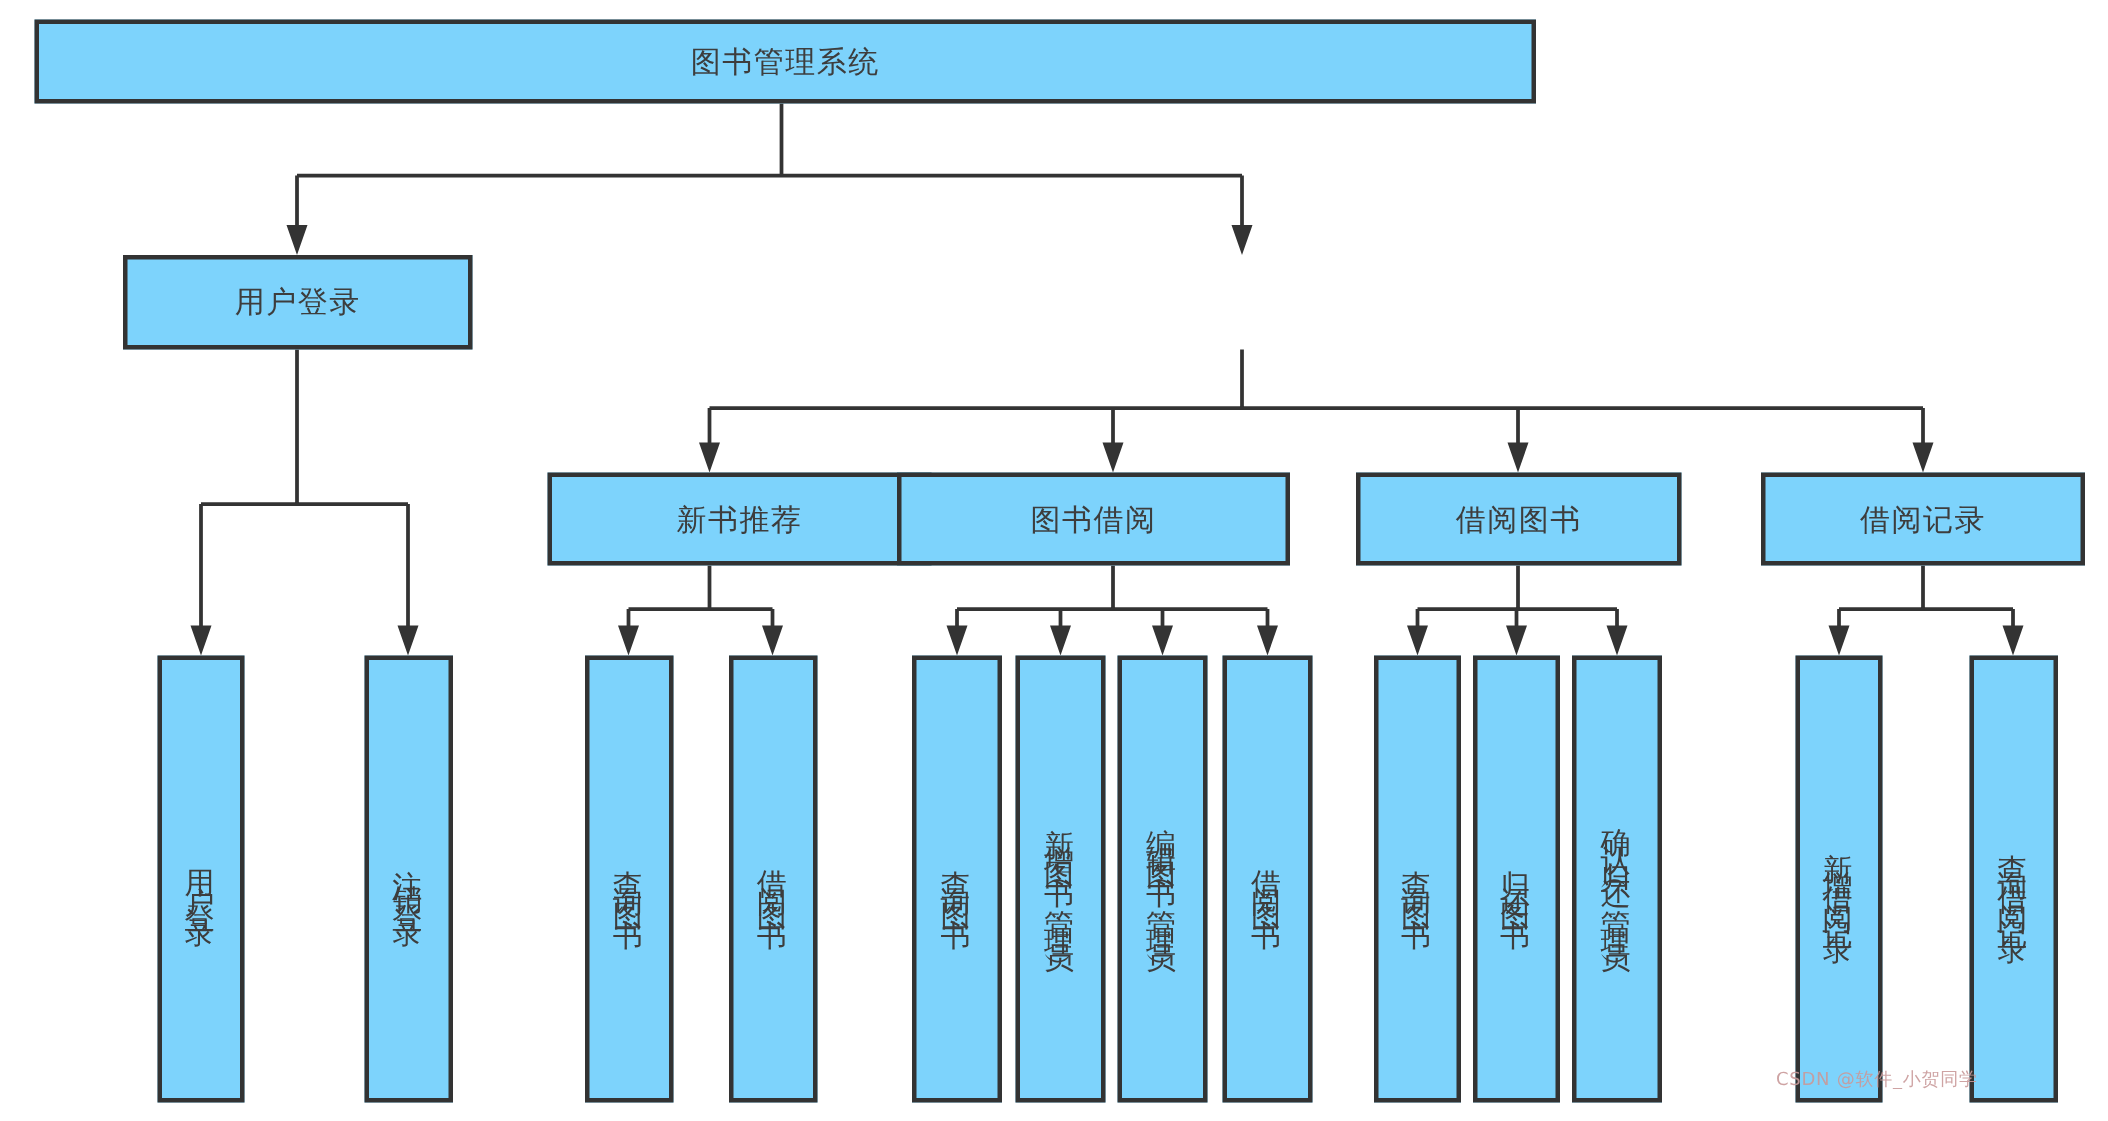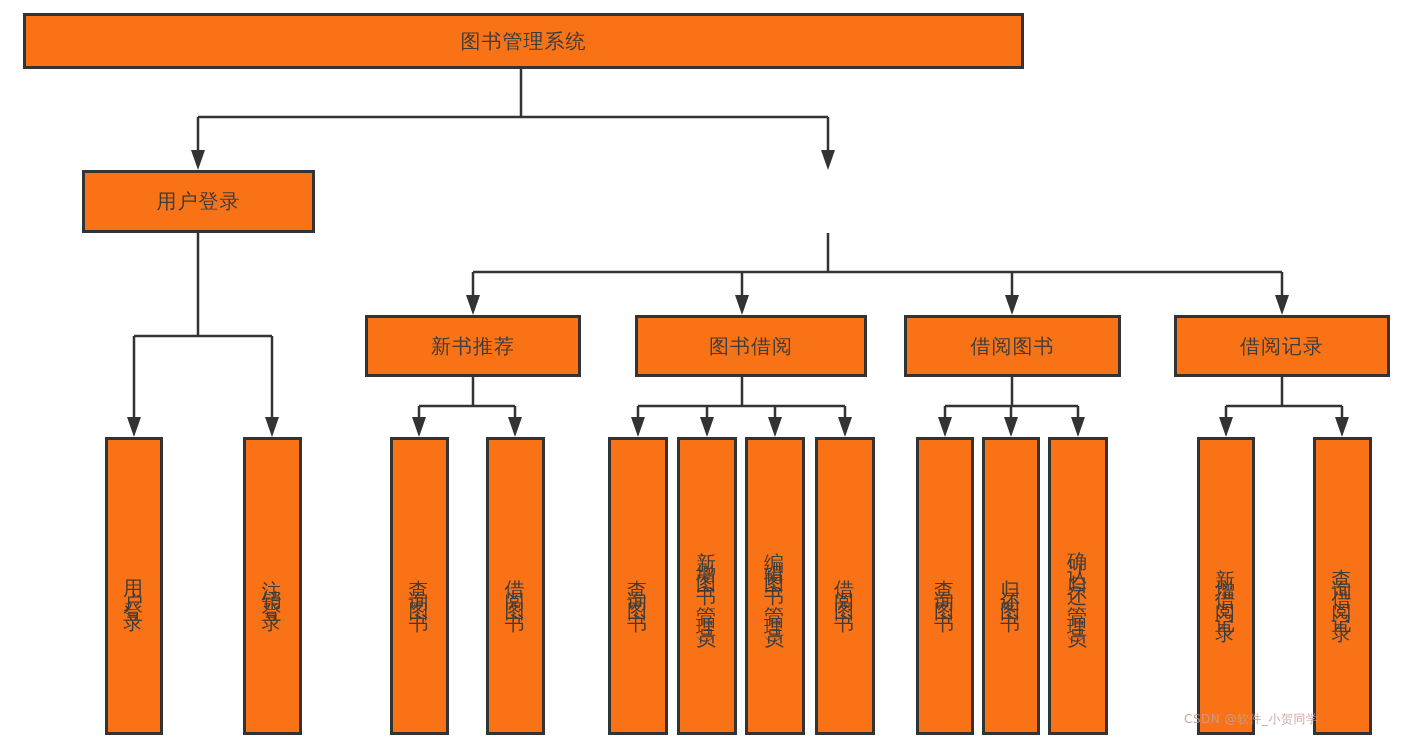--- a/index.html
+++ b/index.html
@@ -18,21 +18,21 @@
   #connectors {
     position: absolute;
     left: 0; top: 0;
     width: 1405px;
     height: 747px;
   }
   .node {
     position: absolute;
     box-sizing: border-box;
     border: 3px solid #333333;
-    background: #f97316;
+    background: #7dd3fc;
     color: #3d3d3d;
   }
   .hnode {
     display: flex;
     align-items: center;
     justify-content: center;
     font-size: 20px;
     letter-spacing: 1px;
   }
   .row2 { top: 170px; height: 63px; }
@@ -86,22 +86,22 @@
              M768 417 L782 417 L775 437 Z  M838 417 L852 417 L845 437 Z
              M938 417 L952 417 L945 437 Z  M1004 417 L1018 417 L1011 437 Z
              M1071 417 L1085 417 L1078 437 Z  M1219 417 L1233 417 L1226 437 Z
              M1335 417 L1349 417 L1342 437 Z" fill="#333333" stroke="none"></path>
   </svg>
 
   <div class="node hnode" style="left:23px; top:13px; width:1001px; height:56px;">图书管理系统</div>
 
   <div class="node hnode row2" style="left:82px; width:233px;">用户登录</div>
 
-  <div class="node hnode row3" style="left:365px; width:216px;">新书推荐</div>
-  <div class="node hnode row3" style="left:635px; width:232px;">图书借阅</div>
+  <div class="node hnode row3" style="left:365px; width:256px;">新书推荐</div>
+  <div class="node hnode row3" style="left:598px; width:262px;">图书借阅</div>
   <div class="node hnode row3" style="left:904px; width:217px;">借阅图书</div>
   <div class="node hnode row3" style="left:1174px; width:216px;">借阅记录</div>
 
   <div class="node leaf" style="left:105px; width:58px;">
     <span class="vtext">用户登录</span>
   </div>
   <div class="node leaf" style="left:243px; width:59px;">
     <span class="vtext">注销登录</span>
   </div>
 

